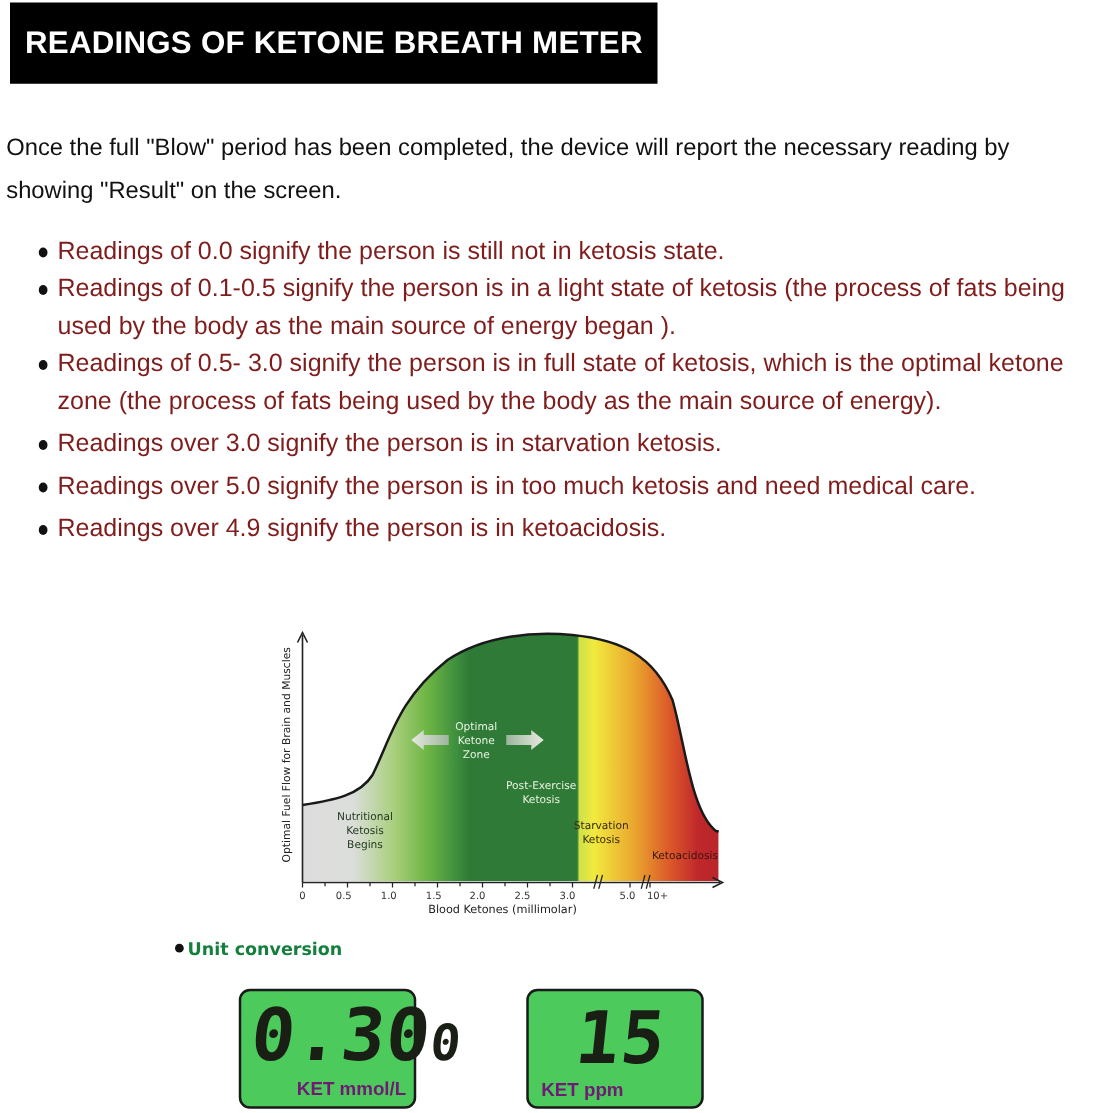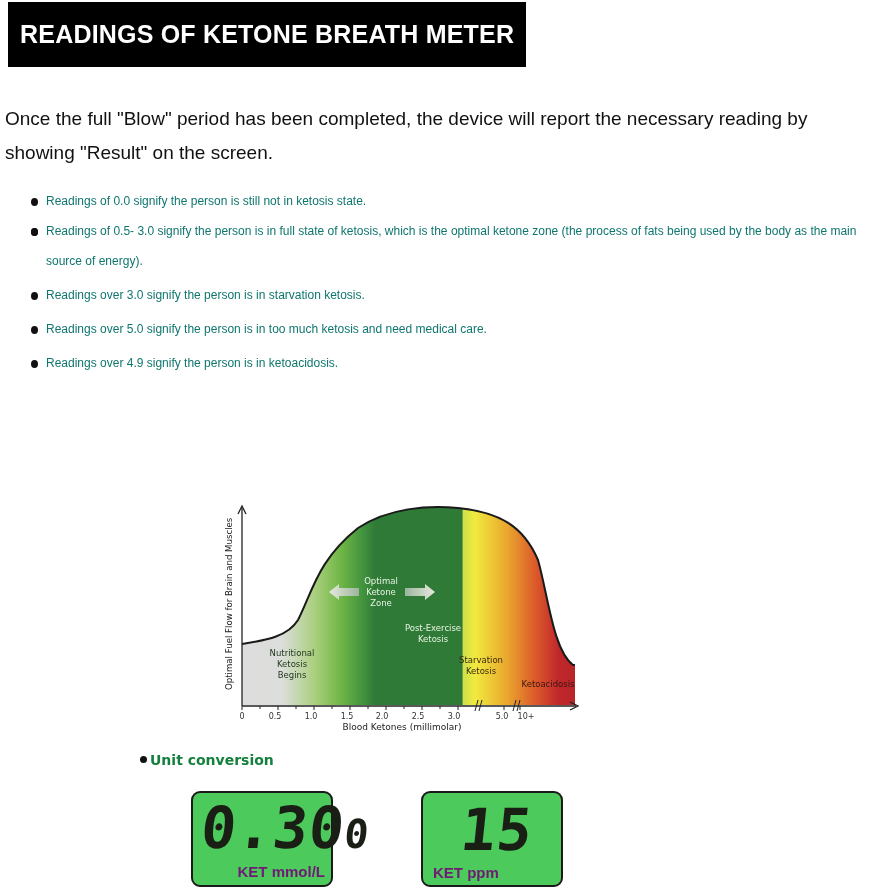--- a/index.html
+++ b/index.html
@@ -1,21 +1,21 @@
 <!DOCTYPE html>
 <html><head>
 <meta charset="utf-8">
 <style>
   html, body { margin:0; padding:0; background:#ffffff; }
   body { width:875px; height:890px; position:relative; overflow:hidden; font-family:"Liberation Sans", sans-serif; color:#111; }
   .title-bar { position:absolute; left:8px; top:2px; width:518px; height:65px; background:#000; display:flex; align-items:center; }
   .title-bar h1 { margin:0 0 0 12px; font-size:25px; font-weight:bold; color:#fff; letter-spacing:0.2px; font-family:"Liberation Sans", sans-serif; }
   .intro { position:absolute; left:5px; top:102px; width:860px; font-size:19px; line-height:34px; color:#111; }
   .bullets { position:absolute; left:30px; top:186px; width:845px; margin:0; padding:0; list-style:none; }
-  .bullets li { position:relative; padding-left:16px; font-size:12px; line-height:30px; color:#0f766e; }
+  .bullets li { position:relative; padding-left:16px; font-size:20px; line-height:30px; color:#7f1d1d; }
   .bullets li .dot { position:absolute; left:1px; top:12px; width:7px; height:8px; border-radius:50%; background:#111; }
   .bullets li.gap { margin-top:4px; }
   .chart-wrap { position:absolute; left:218px; top:500px; width:370px; height:240px; }
   .unit-title { position:absolute; left:140px; top:752px; font-size:14px; font-weight:bold; color:#15803d; font-family:"DejaVu Sans", sans-serif; }
   .unit-title .bullet { display:inline-block; width:7px; height:7px; border-radius:50%; background:#111; margin-right:3px; vertical-align:middle; position:relative; top:-2px; }
   .lcd { position:absolute; top:791px; width:138px; height:92px; background:#4ccb5c; border:2px solid #1a1a1a; border-radius:9px; }
   .lcd-1 { left:191px; }
   .lcd-2 { left:421px; }
   .lcd .digits { position:absolute; font-family:"DejaVu Sans Mono", monospace; font-weight:bold; color:#1a1f16; transform:skewX(-6deg); letter-spacing:1px; }
   .lcd-1 .digits { left:8px; top:2px; font-size:58px; line-height:66px; }
@@ -30,21 +30,21 @@
 <body>
 
 <div class="title-bar">
   <h1>READINGS OF KETONE BREATH METER</h1>
 </div>
 
 <div class="intro">Once the full "Blow" period has been completed, the device will report the necessary reading by showing "Result" on the screen.</div>
 
 <ul class="bullets">
   <li><span class="dot"></span><span>Readings of 0.0 signify the person is still not in ketosis state.</span></li>
-  <li><span class="dot"></span></li>
+  <li><span class="dot"></span><span>Readings of 0.1-0.5 signify the person is in a light state of ketosis (the process of fats being used by the body as the main source of energy began ).</span></li>
   <li><span class="dot"></span><span>Readings of 0.5- 3.0 signify the person is in full state of ketosis, which is the optimal ketone zone (the process of fats being used by the body as the main source of energy).</span></li>
   <li class="gap"><span class="dot"></span><span>Readings over 3.0 signify the person is in starvation ketosis.</span></li>
   <li class="gap"><span class="dot"></span><span>Readings over 5.0 signify the person is in too much ketosis and need medical care.</span></li>
   <li class="gap"><span class="dot"></span><span>Readings over 4.9 signify the person is in ketoacidosis.</span></li>
 </ul>
 
 <div class="chart-wrap">
   <svg width="370" height="240" viewBox="0 0 370 240">
     <defs>
       <linearGradient id="zoneGrad" x1="0" x2="1" y1="0" y2="0">

